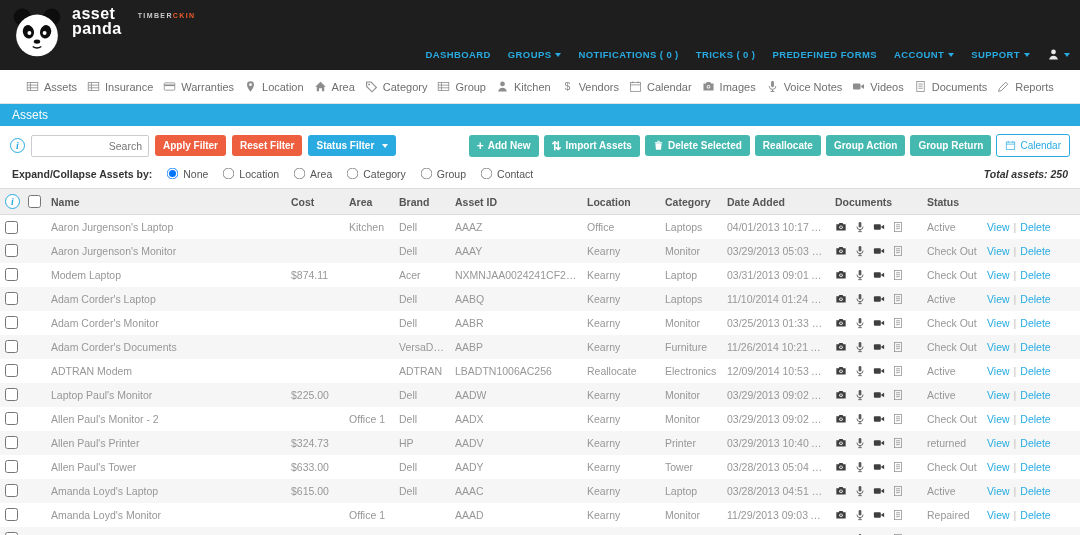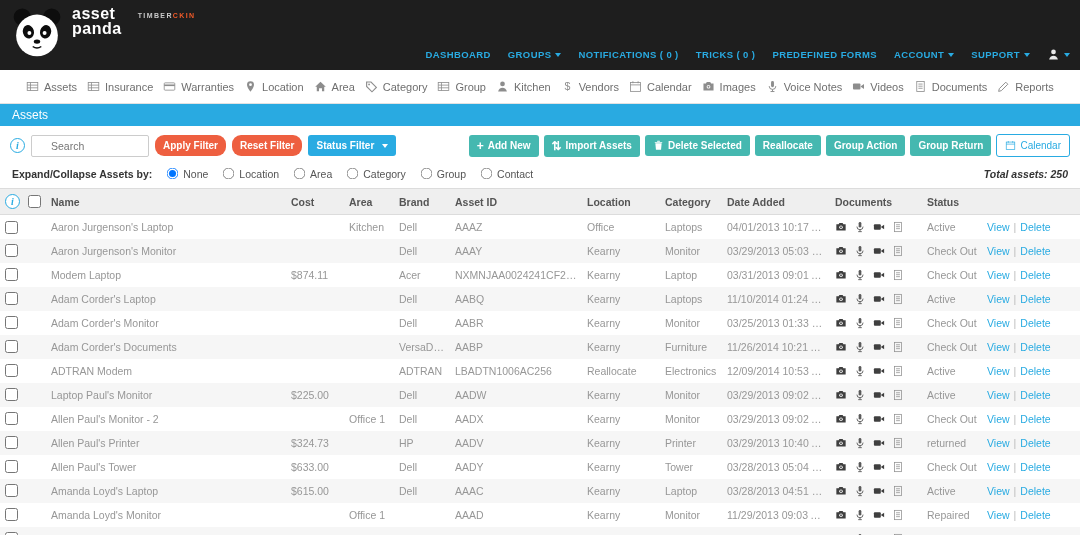--- a/index.html
+++ b/index.html
@@ -30,23 +30,23 @@
   .modulebar{height:34px;display:flex;align-items:center;justify-content:space-between;padding:0 26px;background:#fff;border-bottom:1px solid #e2e2e2;}
   .module-item{display:inline-flex;align-items:center;gap:5px;font-size:11px;color:#6f6f6f;cursor:pointer;text-decoration:none;white-space:nowrap;}
   .module-item .ic{color:#8d8d8d;}
 
   
   .pagebar{background:#29aae1;color:#fff;font-size:12px;padding:4px 12px;height:22px;}
 
   
   .toolbar{display:flex;align-items:center;gap:6px;padding:8px 10px;}
   .info-ic{display:inline-flex;align-items:center;justify-content:center;width:15px;height:15px;border:1px solid #29abe2;border-radius:50%;color:#29abe2;font-size:10px;font-style:italic;font-weight:bold;font-family:"Liberation Serif",serif;background:#fff;cursor:pointer;flex:none;}
-  .search-input{width:118px;height:22px;border:1px solid #ccc;border-radius:2px;font-size:10.5px;padding:0 19px;color:#555;font-family:"Liberation Sans",sans-serif;}
+  .search-input{width:118px;height:22px;border:1px solid #ccc;border-radius:2px;font-size:10.5px;padding:0 6px;color:#555;font-family:"Liberation Sans",sans-serif;text-align:right;}
   .btn{border:none;border-radius:3px;color:#fff;font-size:10px;font-weight:bold;padding:5px 8px;cursor:pointer;display:inline-flex;align-items:center;gap:4px;white-space:nowrap;font-family:"Liberation Sans",sans-serif;}
-  .btn-orange{background:#ee5f40;border-radius:9px;}
+  .btn-orange{background:#ee5f40;}
   .btn-blue{background:#29abe2;}
   .btn-teal{background:#45b8b0;}
   .btn-outline{background:#fff;border:1px solid #29abe2;color:#29abe2;font-weight:normal;}
   .btn .ic{width:11px;height:11px;color:#fff;}
   .btn-outline .ic{color:#29abe2;}
   .glyph{font-size:12px;font-weight:bold;line-height:1;}
   .toolbar-right{margin-left:auto;display:flex;gap:5px;align-items:center;}
 
   
   .expand-row{display:flex;align-items:center;gap:14px;padding:2px 12px 8px;font-size:10.5px;color:#555;}

